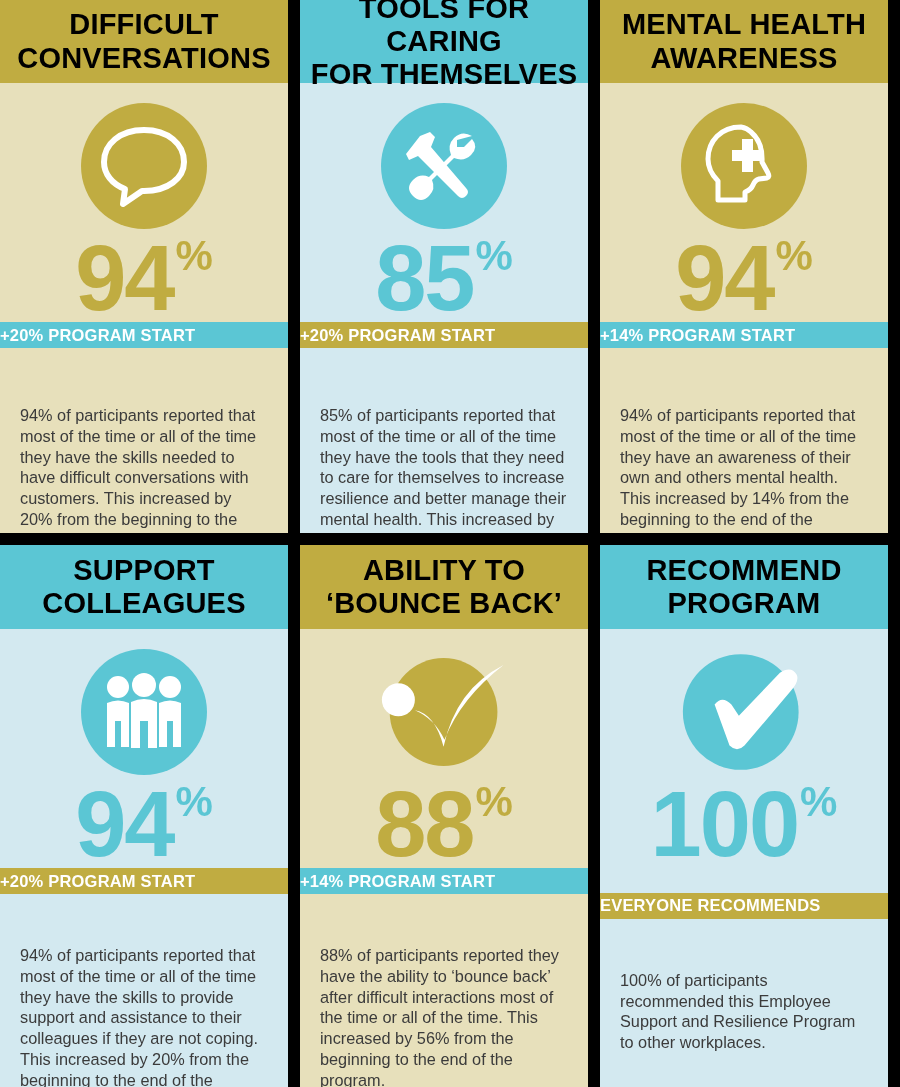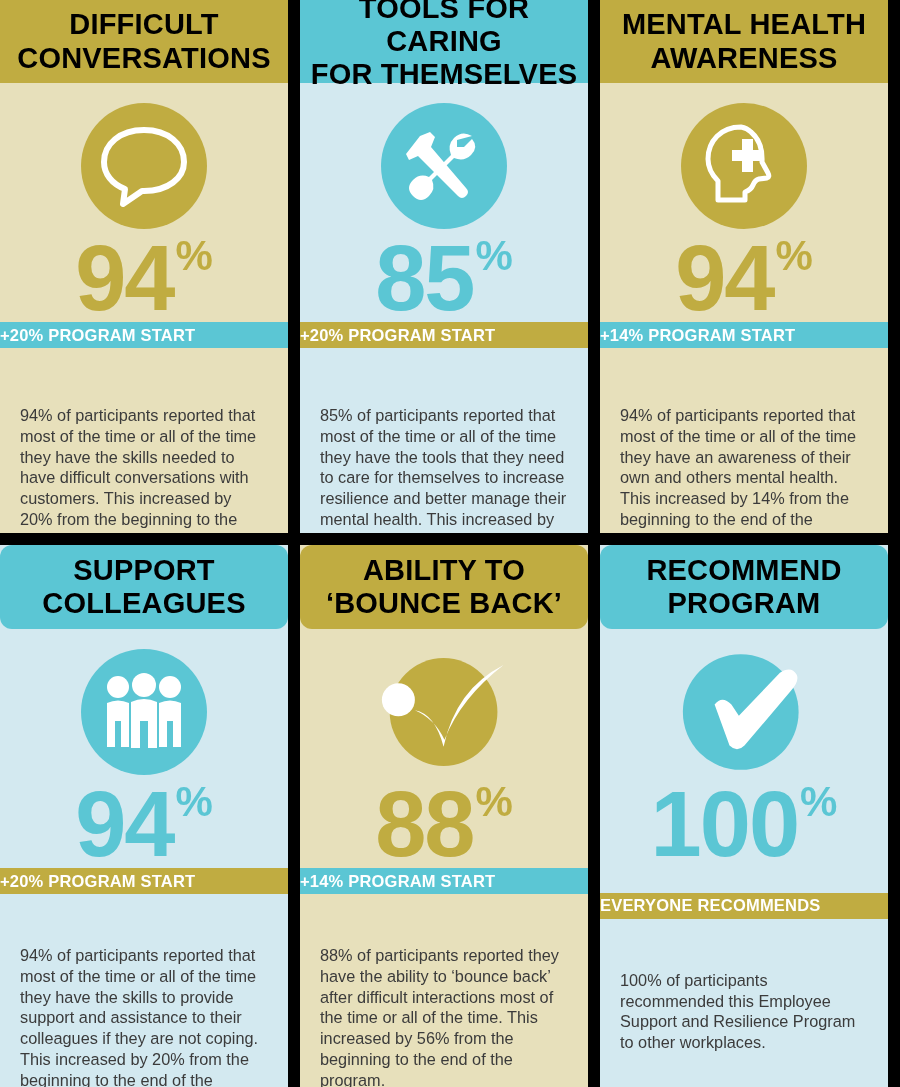--- a/index.html
+++ b/index.html
@@ -44,21 +44,21 @@
   .card-header{
     height:83px;
     flex:0 0 83px;
     display:flex;
     align-items:center;
     justify-content:center;
     text-align:center;
     position:relative;
     z-index:2;
   }
-  .row2 .card-header{ height:84px; flex:0 0 84px;border-radius:12px; }
+  .row2 .card-header{ height:84px; flex:0 0 84px; }
   .card-header .title{
     color:#000000;
     font-weight:bold;
     font-size:29px;
     line-height:1.14;
     letter-spacing:0.2px;
     padding:0 8px;
     text-transform:uppercase;
   }
   .bokeh{

